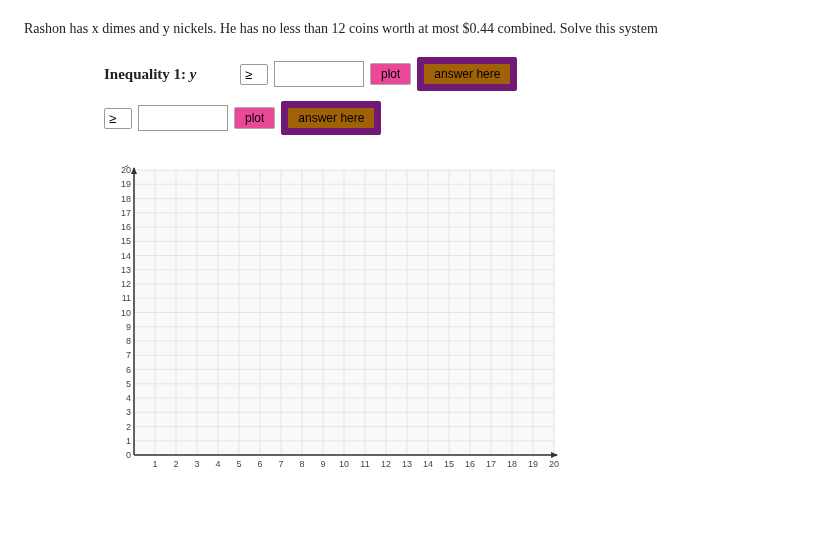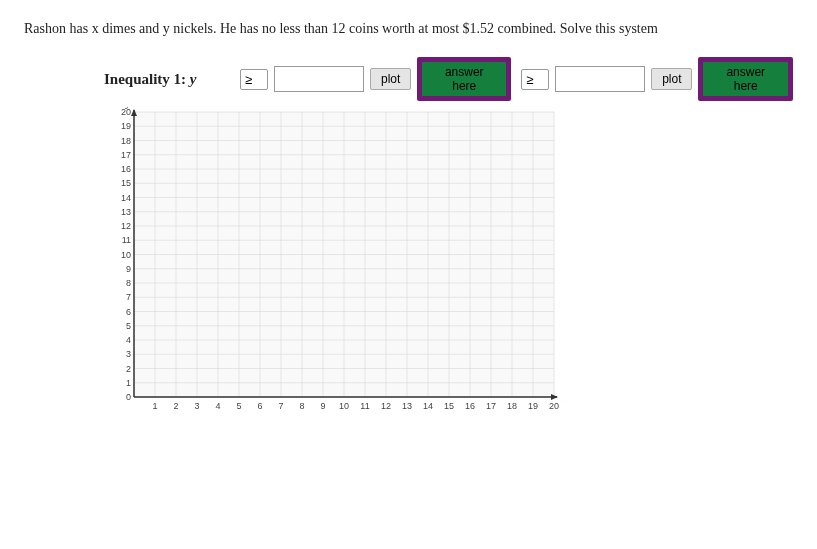--- a/index.html
+++ b/index.html
@@ -13,25 +13,25 @@
       padding: 18px 24px 12px 24px;
     }
     .problem-text {
       font-size: 14px;
       line-height: 1.5;
       margin-bottom: 18px;
       max-width: 760px;
     }
     .inequalities-area {
       display: flex;
-      flex-direction: row;
+      flex-direction: column;
       align-items: flex-start;
       margin-left: 80px;
       gap: 10px;
-      margin-bottom: 6px;
+      margin-bottom: 30px;
     }
     .inequality-row {
       display: flex;
       align-items: center;
       gap: 6px;
       font-size: 15px;
     }
     .ineq-label {
       font-weight: bold;
       min-width: 130px;
@@ -52,51 +52,51 @@
       border-radius: 2px;
     }
     .input-box {
       border: 1px solid #999;
       width: 90px;
       height: 26px;
       padding: 2px 4px;
       font-size: 13px;
     }
     .plot-btn {
-      background: #e5e5e5;
+      background: #ec4899;
       border: 1px solid #aaa;
       padding: 3px 10px;
       font-size: 12px;
       cursor: pointer;
       border-radius: 2px;
     }
     .answer-btn {
-      background: #15803d;
-      border: 5px solid #701a75;
+      background: #a16207;
+      border: 7px solid #701a75;
       padding: 3px 10px;
       font-size: 12px;
       cursor: pointer;
       border-radius: 2px;
       min-width: 80px;
     }
     .graph-container {
       margin-left: 80px;
       position: relative;
       width: 460px;
       height: 310px;
     }
     .graph-svg {
       display: block;
     }
   </style>
 </head>
 <body>
 
 <div class="problem-text">
-  <span>Rashon has x dimes and y nickels. He has no less than 12 coins worth at most $1.52 combined. Solve this system</span><br>
+  <span>Rashon has x dimes and y nickels. He has no less than 12 coins worth at most $0.44 combined. Solve this system</span><br>
 </div>
 
 <div class="inequalities-area">
 
   <div class="inequality-row">
     <span class="ineq-label">
       <strong>Inequality 1: <em>y</em></strong>
     </span>
     <select class="dropdown-select">
       <option value="ge">≥</option>

